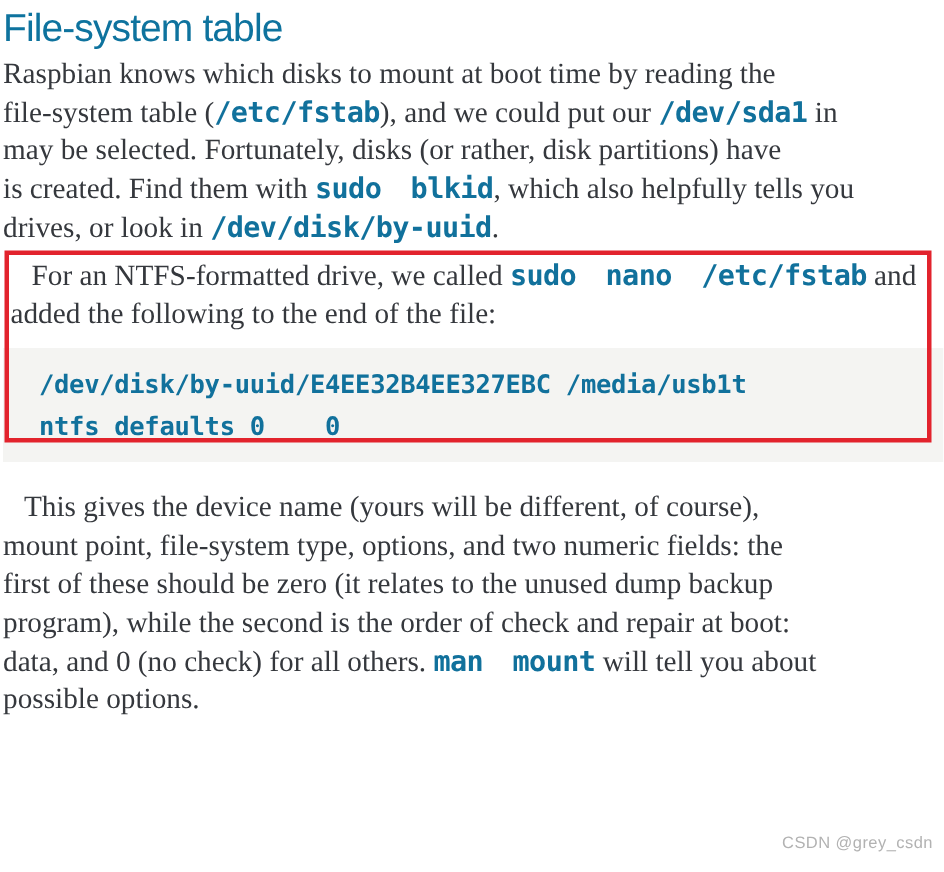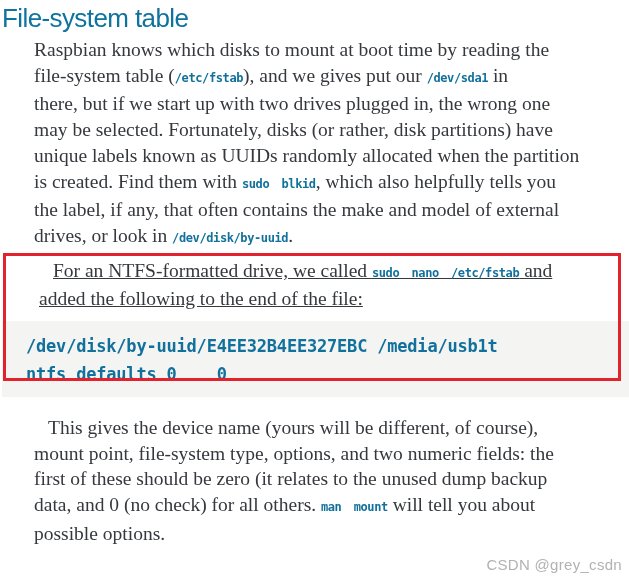--- a/index.html
+++ b/index.html
@@ -30,40 +30,39 @@
     font-size: 26px;
     line-height: 31px;
     letter-spacing: -0.6px;
     color: var(--heading);
   }
 
   .para {
     font-size: 19.5px;
     line-height: 25.7px;
   }
-  .para .line { white-space: pre; margin-left: 32px; }
+  .para .line { white-space: pre; }
 
   .icode {
     font-family: "DejaVu Sans Mono", monospace;
     font-weight: bold;
-    font-size: 12px;
+    font-size: 19px;
     letter-spacing: -0.4px;
     word-spacing: 0.45em;
     color: var(--inline-code);
   }
 
   .p1 { margin-top: 3px; }
 
   .note-wrap {
     position: relative;
     margin-top: 1px;
   }
   .note-text {
     padding: 5px 0 0 5px;
-    text-decoration: underline;
   }
   .note-text .line:first-child { text-indent: 14px; }
 
   .annotation-rect {
     position: absolute;
     left: 1px; top: 0;
     width: 618px; height: 128px;
     border: 3px solid var(--annotation-border);
     pointer-events: none;
   }
@@ -81,40 +80,37 @@
   }
   .code-block .cline { white-space: pre; }
 
   .p2 { margin-top: 18px; }
   .p2 .line:first-child { text-indent: 14px; }
 
   .watermark {
     position: absolute;
     right: 7px; top: 556px;
     font-family: "Liberation Sans", sans-serif;
-    font-size: 15px;
+    font-size: 11px;
     letter-spacing: 0.3px;
     color: var(--watermark);
   }
 </style>
 </head>
 <body>
 
 <div class="page">
 
   <h1 class="title">File-system table</h1>
 
   <div class="para p1">
       <div class="line"><span>Raspbian knows which disks to mount at boot time by reading the</span></div>
-      <div class="line"><span>file-system table (</span><span class="icode">/etc/fstab</span><span>), and we gives put our </span><span class="icode">/dev/sda1</span><span> in</span></div>
-      <div class="line"><span>there, but if we start up with two drives plugged in, the wrong one</span></div>
+      <div class="line"><span>file-system table (</span><span class="icode">/etc/fstab</span><span>), and we could put our </span><span class="icode">/dev/sda1</span><span> in</span></div>
       <div class="line"><span>may be selected. Fortunately, disks (or rather, disk partitions) have</span></div>
-      <div class="line"><span>unique labels known as UUIDs randomly allocated when the partition</span></div>
       <div class="line"><span>is created. Find them with </span><span class="icode">sudo blkid</span><span>, which also helpfully tells you</span></div>
-      <div class="line"><span>the label, if any, that often contains the make and model of external</span></div>
       <div class="line"><span>drives, or look in </span><span class="icode">/dev/disk/by-uuid</span><span>.</span></div>
     </div>
 
   <div class="note-wrap">
     <div class="para note-text">
         <div class="line"><span>For an NTFS-formatted drive, we called </span><span class="icode">sudo nano /etc/fstab</span><span> and</span></div>
         <div class="line"><span>added the following to the end of the file:</span></div>
       </div>
 
     <div class="code-block">
@@ -122,19 +118,20 @@
         <div class="cline">ntfs defaults 0    0</div>
       </div>
 
     <div class="annotation-rect"></div>
   </div>
 
   <div class="para p2">
       <div class="line"><span>This gives the device name (yours will be different, of course),</span></div>
       <div class="line"><span>mount point, file-system type, options, and two numeric fields: the</span></div>
       <div class="line"><span>first of these should be zero (it relates to the unused dump backup</span></div>
+      <div class="line"><span>program), while the second is the order of check and repair at boot:</span></div>
       <div class="line"><span>data, and 0 (no check) for all others. </span><span class="icode">man mount</span><span> will tell you about</span></div>
       <div class="line"><span>possible options.</span></div>
     </div>
 
 </div>
 
 <div class="watermark">CSDN @grey_csdn</div>
 
 </body></html>

